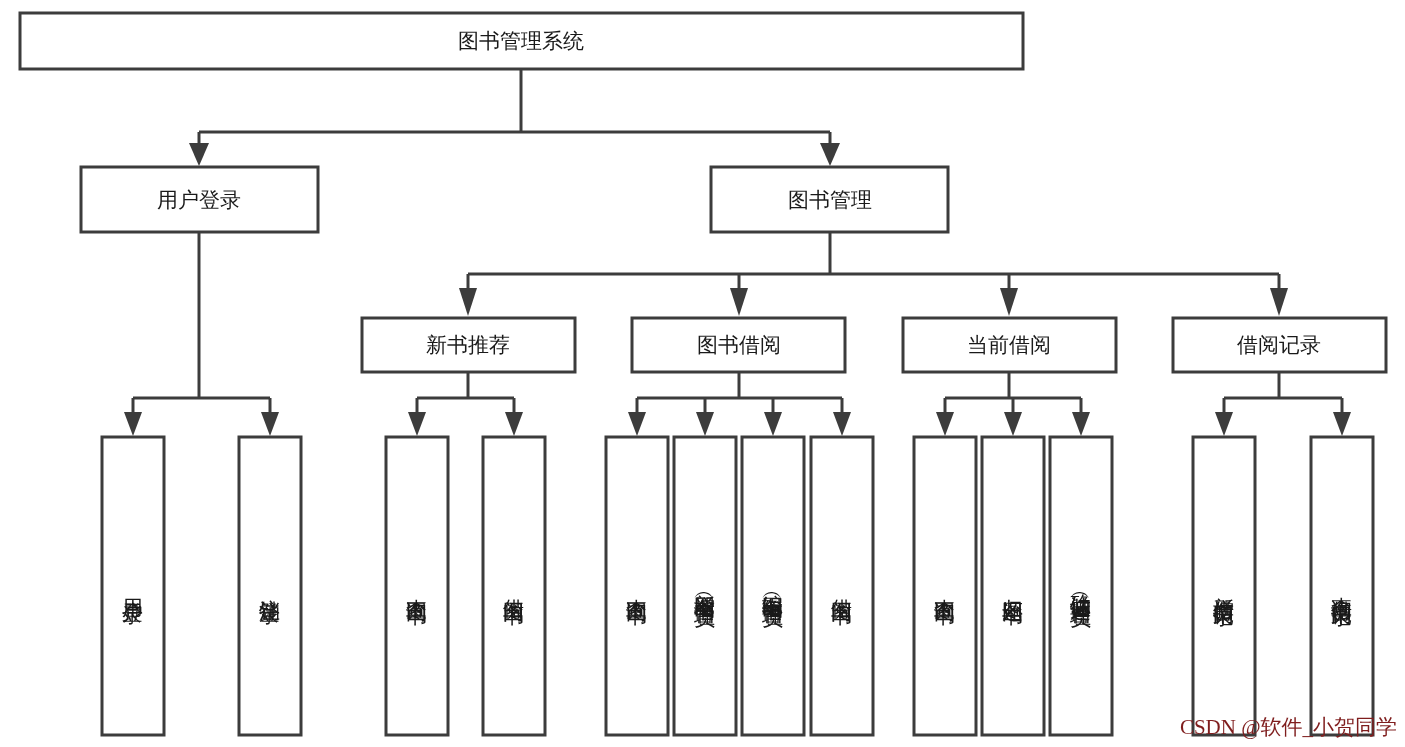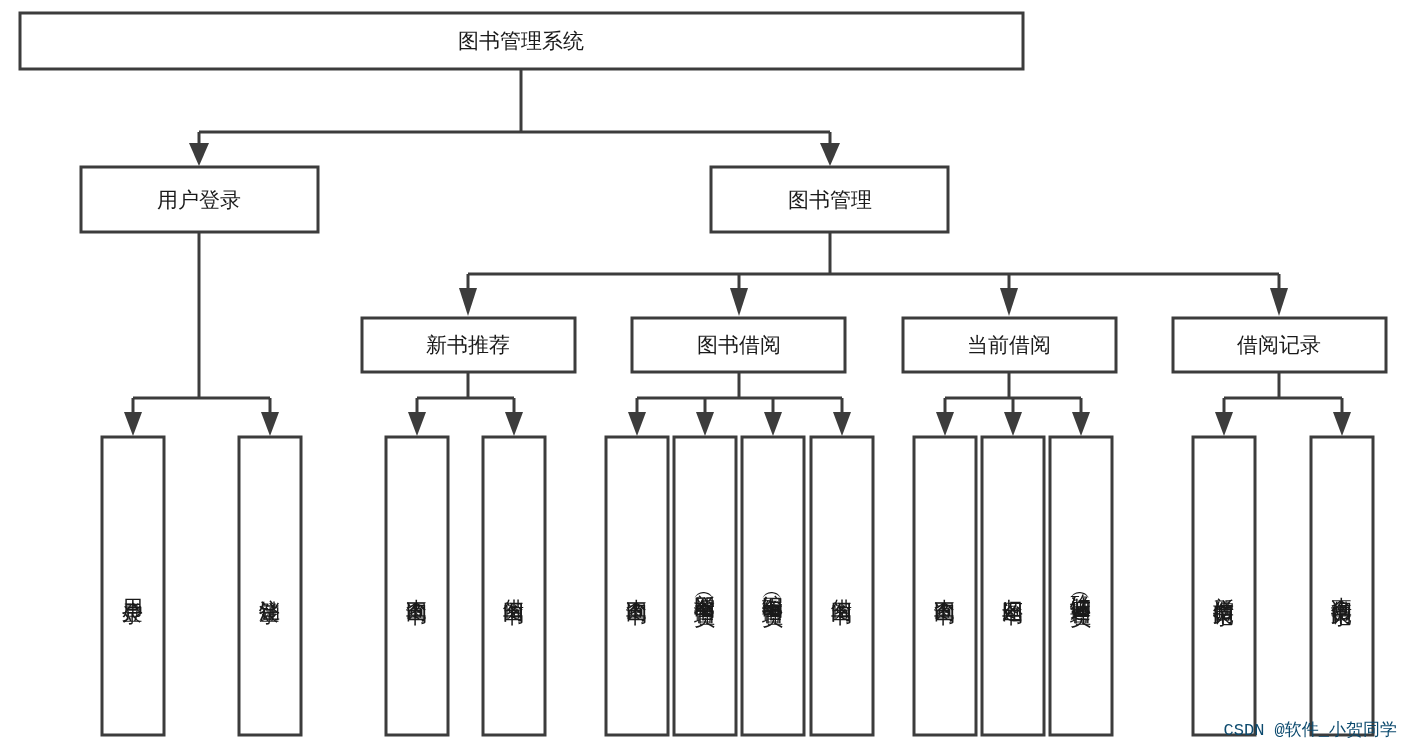--- a/index.html
+++ b/index.html
@@ -54,23 +54,23 @@
     fill: #1a1a1a;
     writing-mode: vertical-rl;
     text-orientation: upright;
     text-anchor: middle;
     letter-spacing: 2px;
   }
   .watermark {
     position: absolute;
     right: 8px;
     bottom: 6px;
-    font-family: Liberation Mono, monospace;
-    font-size: 17px;
-    color: #0c4a6e;
+    font-family: Liberation Serif, serif;
+    font-size: 21px;
+    color: #7f1d1d;
     white-space: nowrap;
     pointer-events: none;
     user-select: none;
   }
 </style>
 </head>
 <body>
 
 <div id="diagram-root">
 

